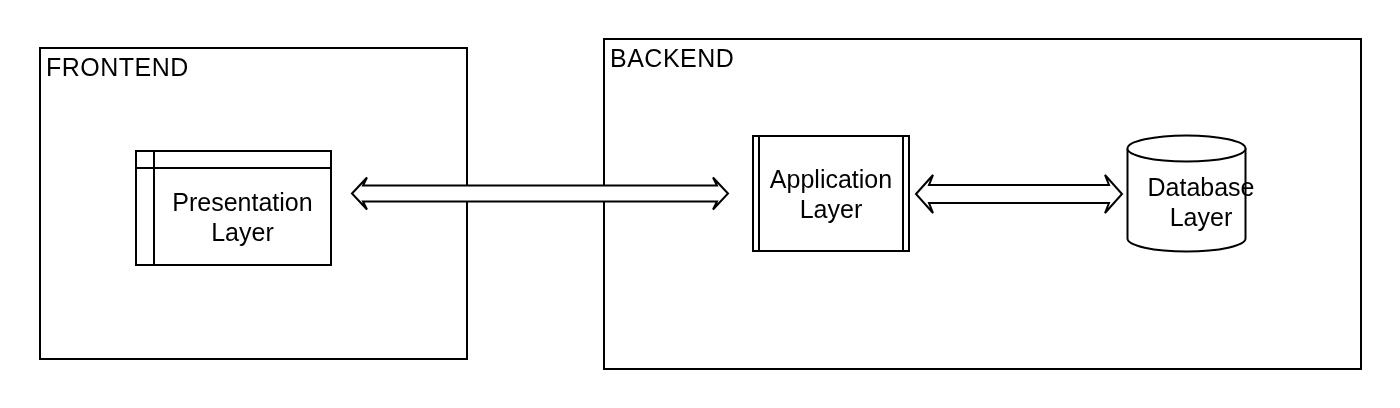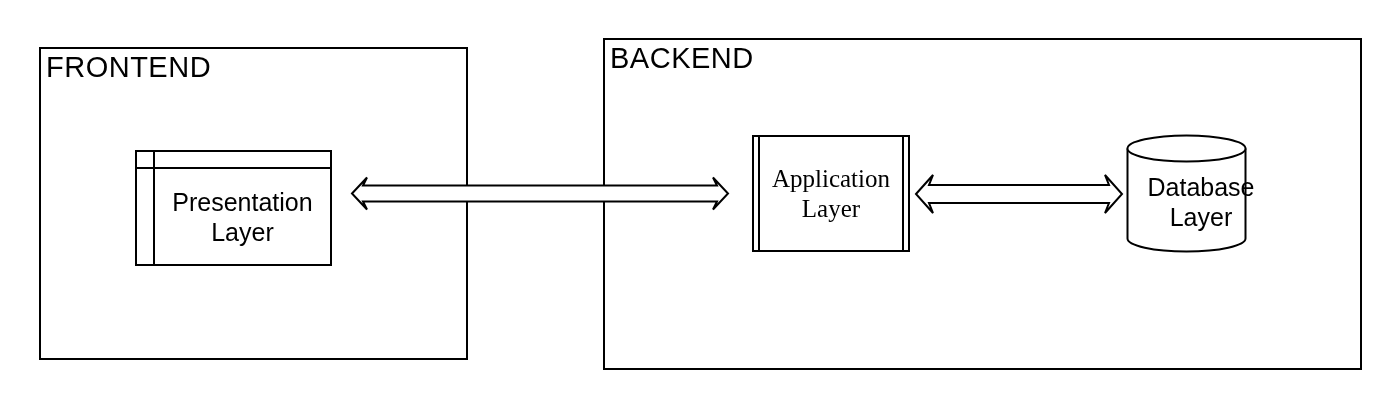--- a/index.html
+++ b/index.html
@@ -22,21 +22,21 @@
     border: 2px solid #000;
     background: transparent;
     box-sizing: border-box;
   }
   .group-box.frontend { left: 39px; top: 47px; width: 429px; height: 313px; }
   .group-box.backend  { left: 603px; top: 38px; width: 759px; height: 332px; }
   .group-label {
     position: absolute;
     left: 5px;
     top: 2px;
-    font-size: 29px;
+    font-size: 25px;
     line-height: 33px;
     letter-spacing: 0.5px;
     color: #000;
     white-space: nowrap;
   }
   
   .node-label {
     font-size: 25px;
     line-height: 30px;
     text-align: center;
@@ -78,21 +78,21 @@
   .shape-process .inner-line-left {
     position: absolute; top: 0; bottom: 0; left: 4px;
     border-left: 2px solid #000;
   }
   .shape-process .inner-line-right {
     position: absolute; top: 0; bottom: 0; right: 4px;
     border-right: 2px solid #000;
   }
   .shape-process .label-area {
     position: absolute; left: 6px; right: 6px; top: 0; bottom: 0;
-    display: flex; align-items: center; justify-content: center; font-family: Liberation Serif, serif;
+    display: flex; align-items: center; justify-content: center;
   }
   
   .shape-cylinder {
     position: absolute;
     left: 1126px; top: 134px; width: 121px; height: 120px;
   }
   .shape-cylinder svg { display: block; }
   .shape-cylinder .label-area {
     position: absolute; left: 0; right: 0; top: 0; bottom: 0;
     padding-top: 15px;

